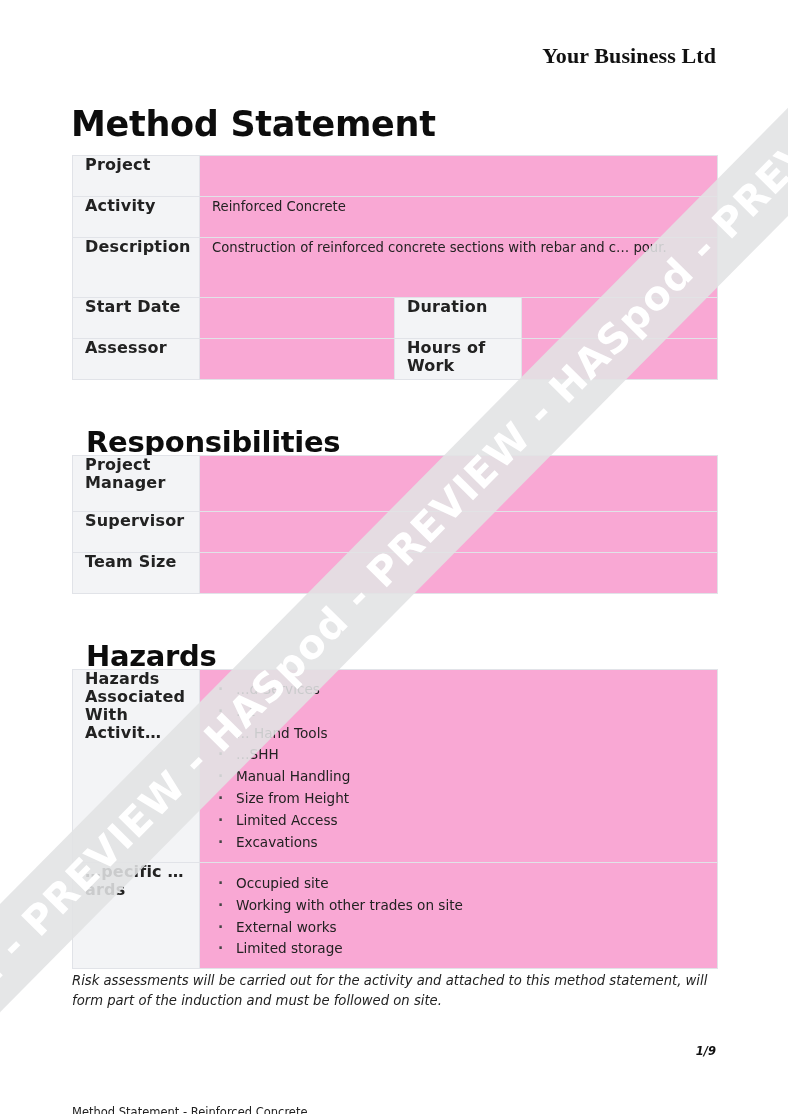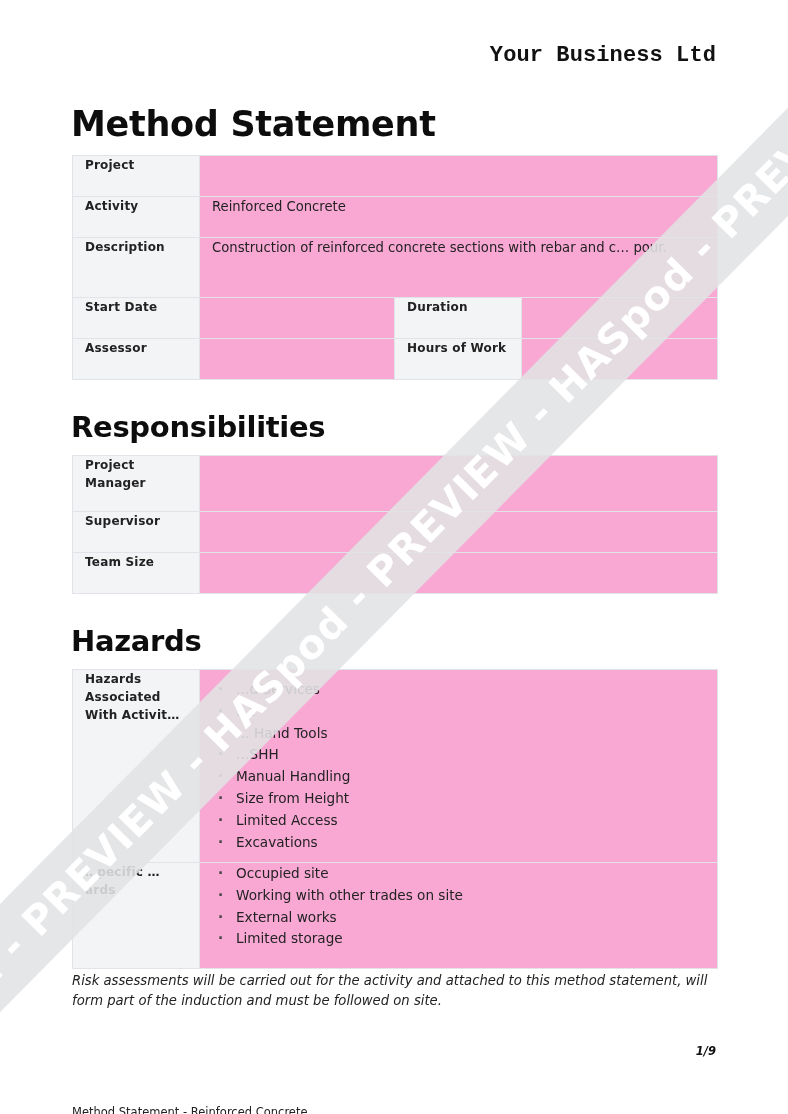--- a/index.html
+++ b/index.html
@@ -3,44 +3,44 @@
 <meta charset="utf-8">
 <style>
   html, body { margin: 0; padding: 0; }
   body {
     width: 788px; height: 1114px; position: relative; overflow: hidden;
     background: #ffffff; color: #1a1a1a;
     font-family: "DejaVu Sans", "Liberation Sans", sans-serif;
   }
   .company {
     position: absolute; right: 72px; top: 43px;
-    font-family: Liberation Mono, monospace; font-weight: bold;
+    font-family: Liberation Serif, serif; font-weight: bold;
     font-size: 22px; color: #111; letter-spacing: 0.1px;
   }
   .h1 {
     position: absolute; left: 71px; top: 104px; margin: 0;
     font-family: "DejaVu Sans", sans-serif; font-weight: bold;
     font-size: 35px; color: #0d0d0d; letter-spacing: -0.3px;
   }
   .h2 {
-    position: absolute; left: 71px; margin: 0;
+    position: absolute; left: 71px; margin: 15px;
     font-family: "DejaVu Sans", sans-serif; font-weight: bold;
     font-size: 29px; color: #0d0d0d; letter-spacing: -0.3px;
   }
   table.doc {
     position: absolute; left: 72px; width: 645px;
     border-collapse: collapse; table-layout: fixed;
   }
   table.doc td {
     border: 1.5px solid #e1e3e8; vertical-align: top;
     padding: 0 12px; box-sizing: border-box;
   }
   td.lbl {
     background: #f3f4f6; font-family: "DejaVu Sans", sans-serif;
-    font-weight: bold; font-size: 12px; color: #222; line-height: 18px;
+    font-weight: bold; font-size: 16px; color: #222; line-height: 18px;
     padding-top: 11px; letter-spacing: 0.2px;
   }
   td.val {
     background: #f9a8d4; font-family: "DejaVu Sans", sans-serif;
     font-size: 13.2px; color: #222; line-height: 20px; padding-top: 10px;
   }
   ul.bullets { list-style: none; margin: 0; padding: 0; }
   ul.bullets li {
     position: relative; padding-left: 24px; line-height: 21.8px;
     font-size: 13.6px; color: #222;
@@ -153,21 +153,21 @@
         <li>…SHH</li>
         <li>Manual Handling</li>
         <li>Size from Height</li>
         <li>Limited Access</li>
         <li>Excavations</li>
       </ul>
     </td>
   </tr>
   <tr style="height:106px;">
     <td class="lbl">…pecific …ards</td>
-    <td class="val" style="">
+    <td class="val" style="padding-top:10px;">
       <ul class="bullets">
         <li>Occupied site</li>
         <li>Working with other trades on site</li>
         <li>External works</li>
         <li>Limited storage</li>
       </ul>
     </td>
   </tr>
 </tbody>
   </table>

